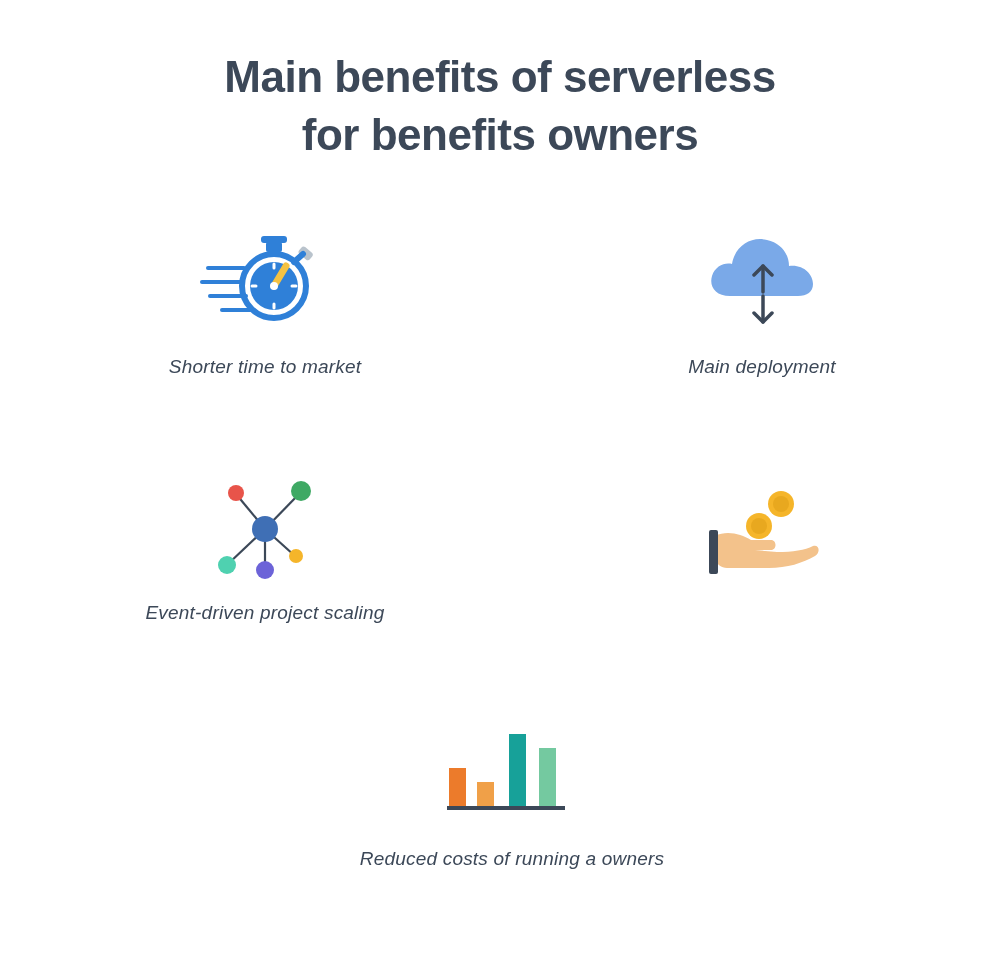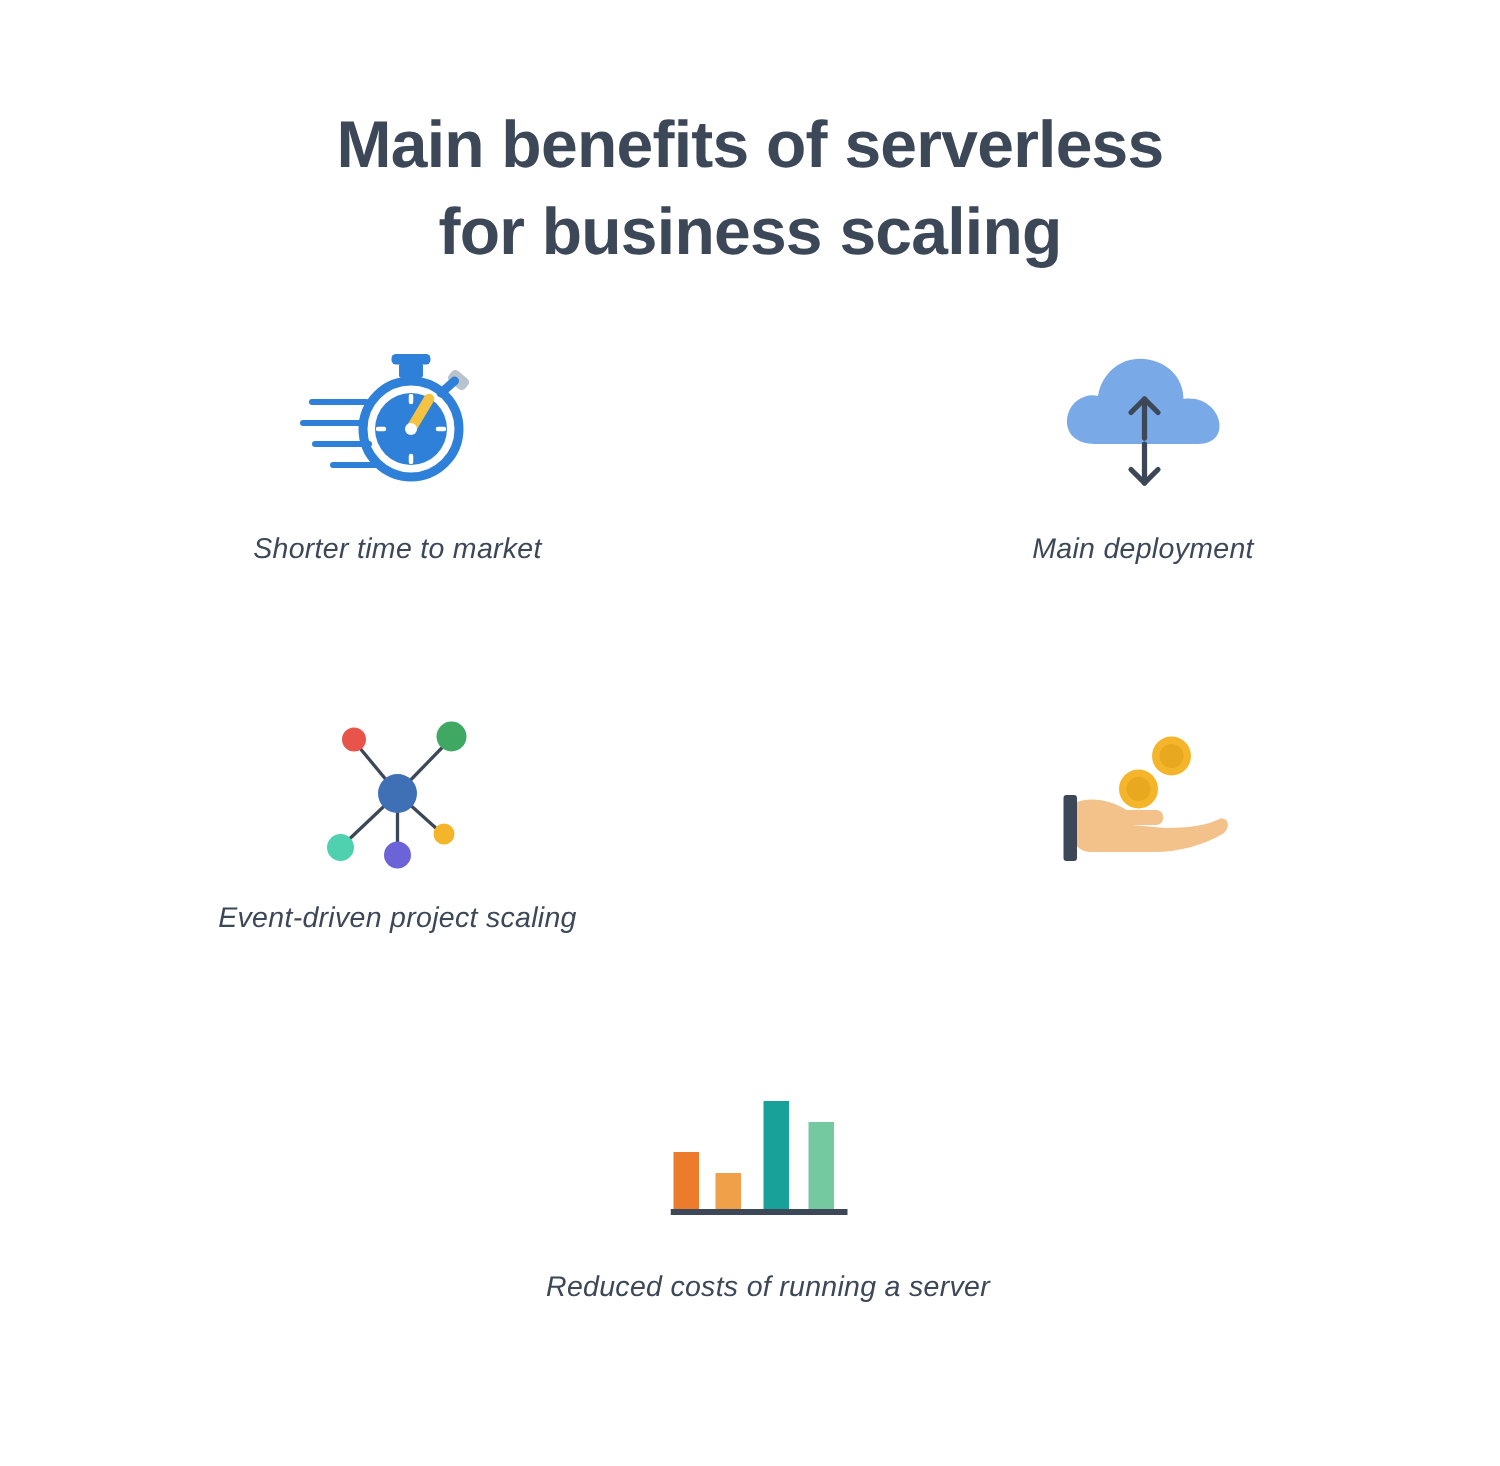--- a/index.html
+++ b/index.html
@@ -20,21 +20,21 @@
     height: 977px;
     box-sizing: border-box;
   }
   .title {
     text-align: center;
     font-size: 44px;
     line-height: 1.32;
     font-weight: bold;
     color: #3c4858;
     letter-spacing: -0.5px;
-    padding: 68px 80px 0 80px;
+    padding: 48px 80px 0 80px;
     margin: 0;
   }
   .title .line {
     display: block;
   }
   .grid {
     position: absolute;
     top: 218px;
     left: 12px;
     width: 1000px;
@@ -83,21 +83,21 @@
   .cell-offset-left { transform: translateX(3px); }
   .cell-offset-right { transform: translateX(0px); }
 </style>
 </head>
 <body>
 
 <div class="page">
 
   <h1 class="title">
     <span class="line">Main benefits of serverless</span>
-    <span class="line">for business scaling</span>
+    <span class="line">for benefits owners</span>
   </h1>
 
   <div class="grid">
 
     <div class="row row-1">
 
       <div class="cell cell-offset-left">
         <div class="icon-box">
           <svg width="130" height="130" viewBox="0 0 130 130" xmlns="http://www.w3.org/2000/svg">
 
@@ -192,18 +192,18 @@
       <div class="cell">
         <div class="icon-box">
           <svg width="130" height="130" viewBox="0 0 130 130" xmlns="http://www.w3.org/2000/svg">
             <rect x="2" y="58" width="17" height="38" fill="#ec7b2b"></rect>
             <rect x="30" y="72" width="17" height="24" fill="#f0a048"></rect>
             <rect x="62" y="24" width="17" height="72" fill="#17a199"></rect>
             <rect x="92" y="38" width="17" height="58" fill="#74c9a0"></rect>
             <rect x="0" y="96" width="118" height="4" fill="#3c4858"></rect>
           </svg>
         </div>
-        <div class="caption">Reduced costs of running a server</div>
+        <div class="caption">Reduced costs of running a owners</div>
       </div>
     </div>
 
   </div>
 </div>
 
 </body></html>

